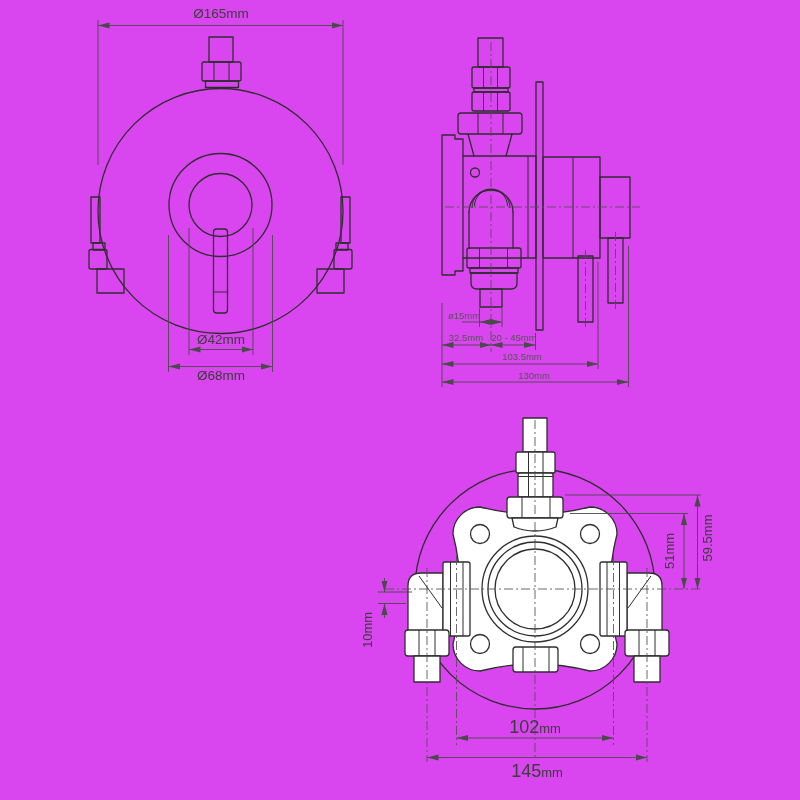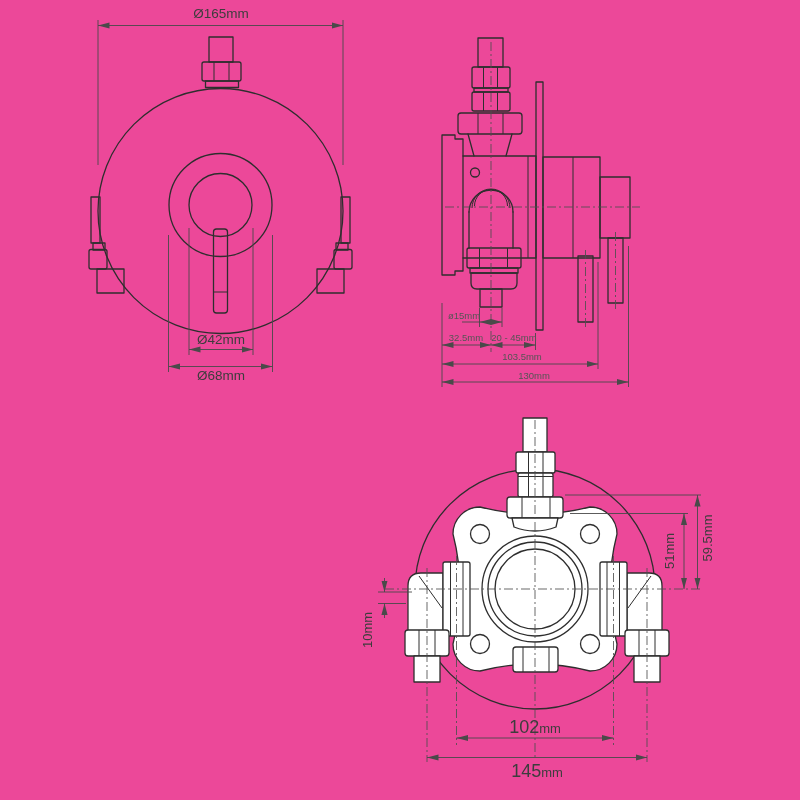--- a/index.html
+++ b/index.html
@@ -1,16 +1,16 @@
 <!DOCTYPE html>
 <html><head>
 <meta charset="utf-8">
 <style>
   html,body{margin:0;padding:0;background:#ffffff;}
-  .page{width:800px;height:800px;background:#ec4899;position:relative;font-family:"Liberation Sans",sans-serif;}
+  .page{width:800px;height:800px;background:#d946ef;position:relative;font-family:"Liberation Sans",sans-serif;}
   svg text{font-family:"Liberation Sans",sans-serif;}
   .obj{fill:none;stroke:#2e2e2e;stroke-width:1.3;stroke-linejoin:round;stroke-linecap:round;}
   .objw{fill:#ffffff;stroke:#2e2e2e;stroke-width:1.3;stroke-linejoin:round;}
   .thin{fill:none;stroke:#2e2e2e;stroke-width:1;}
   .ext{fill:none;stroke:#4a4a4a;stroke-width:0.9;}
   .dimln{fill:none;stroke:#4a4a4a;stroke-width:0.9;}
   .cl{fill:none;stroke:#4f4f4f;stroke-width:0.85;stroke-dasharray:9 3 2 3;}
   .lbl1{font-size:13.5px;fill:#3d3d3d;}
   .lbl2{font-size:9.5px;fill:#555555;}
   .lbl3{font-size:13px;fill:#3d3d3d;}

